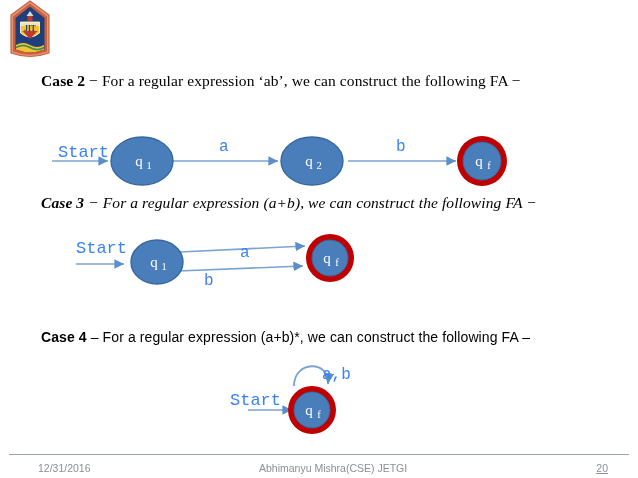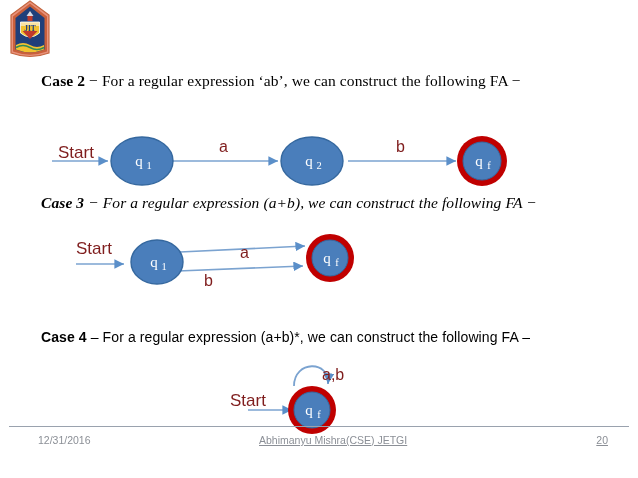--- a/index.html
+++ b/index.html
@@ -50,62 +50,62 @@
   }
   #fa-case2 { top: 120px; height: 72px; }
   #fa-case3 { top: 228px; height: 92px; }
   #fa-case4 { top: 358px; height: 80px; }
 
   .stage svg { display: block; }
 
   
   .lbl {
     position: absolute;
-    font-family: Liberation Sans, sans-serif;
+    font-family: Liberation Mono, monospace;
     white-space: nowrap;
-    color: #7f1d1d;
+    color: #3b82f6;
   }
   .lbl-start { font-size: 17px; }
   .lbl-sym   { font-size: 16px; }
 
   .state-label {
     fill: #ffffff;
     font-family: "Liberation Serif", serif;
     font-size: 15px;
   }
   .state-sub {
     font-size: 10.5px;
   }
 
   
   .footer {
     position: absolute;
     left: 0;
     bottom: 0;
     width: 638px;
-    height: 52px;
+    height: 24px;
   }
   .footer-rule {
     position: absolute;
     left: 9px;
     top: 0;
     width: 620px;
     height: 1px;
     background: #9aa2ae;
   }
   .footer-text {
     position: absolute;
     top: 8px;
     font-family: "Liberation Sans", sans-serif;
     font-size: 10.5px;
     color: #8b8f96;
     white-space: nowrap;
   }
   #footer-date { left: 38px; }
-  #footer-author { left: 259px; text-decoration: underline; }
+  #footer-author { left: 259px; }
   #footer-page { right: 30px; text-decoration: underline; }
 </style>
 </head>
 <body>
 
 <div class="logo">
   <svg width="46" height="58" viewBox="0 0 46 58" xmlns="http://www.w3.org/2000/svg">
 
     <path d="M23 1 L42 15 L42 53 Q23 60 4 53 L4 15 Z" fill="#e8927c" stroke="#c4663f" stroke-width="1.2"></path>
     <path d="M23 3.5 L40 16.5 L40 51.5 Q23 57.8 6 51.5 L6 16.5 Z" fill="#c9603b"></path>

